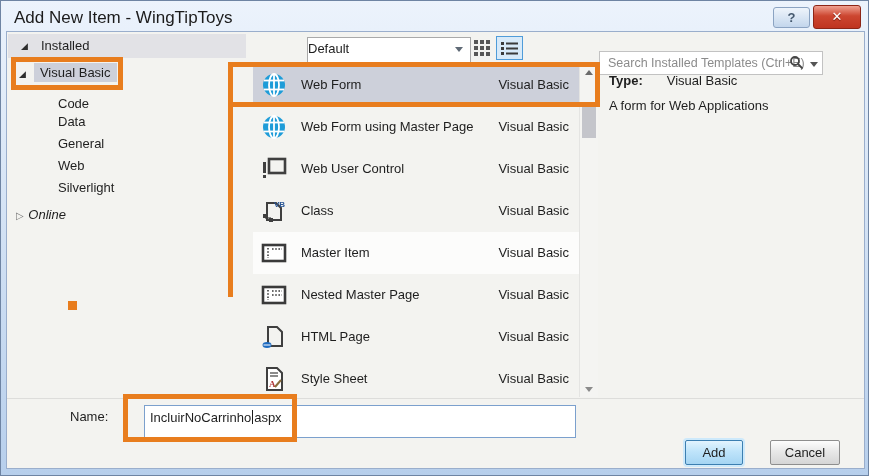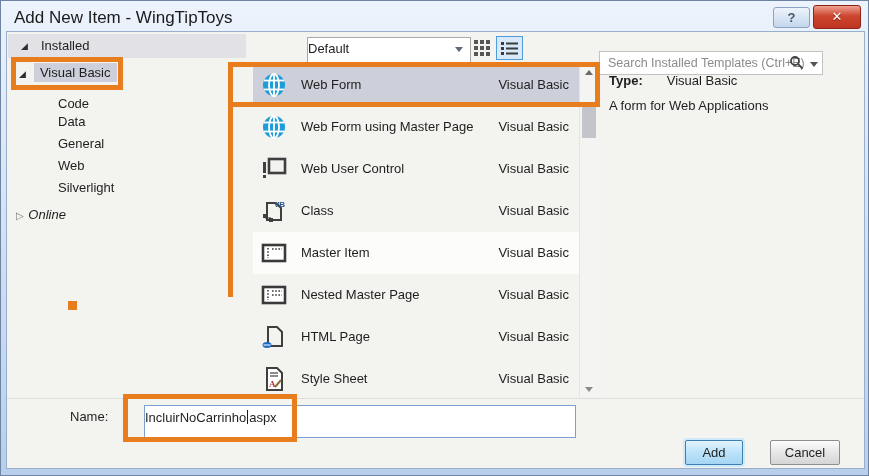--- a/index.html
+++ b/index.html
@@ -51,21 +51,21 @@
 
   
   .sb { position:absolute; left:578px; top:62px; width:19px; height:334px; background:#f4f4f2; border-left:1px solid #e4e4e2; }
   .sb .up { position:absolute; left:5px; top:7px; width:0; height:0; border-left:4px solid transparent; border-right:4px solid transparent; border-bottom:5px solid #6b6b6b; }
   .sb .down { position:absolute; left:5px; bottom:5px; width:0; height:0; border-left:4px solid transparent; border-right:4px solid transparent; border-top:5px solid #8b8b8b; }
   .sb .thumb { position:absolute; left:2px; top:40px; width:14px; height:35px; background:#c4c5cb; }
 
   
   .footer-sep { position:absolute; left:6px; top:397px; width:857px; height:0; border-top:1px solid #dddddb; }
   .name-label { position:absolute; left:24px; top:404px; height:24px; line-height:24px;margin-left:45px; }
-  .name-input { position:absolute; left:143px; top:404px; width:432px; height:33px; background:#fff; border:1px solid #7ba0cd; line-height:23px; white-space:nowrap; }
+  .name-input { position:absolute; left:143px; top:404px; width:432px; height:33px; background:#fff; border:1px solid #7ba0cd; line-height:23px; padding-left:5px; white-space:nowrap; }
   .caret { display:inline-block; width:1px; height:14px; background:#1a1a1a; vertical-align:-2px; margin:0 1px; }
   .btn-add { position:absolute; left:684px; top:439px; width:58px; height:25px; border:1px solid #3c7fb1; border-radius:2px; background:linear-gradient(#e3f4fe,#bfe4fa 45%,#a5d5f3); text-align:center; line-height:23px; box-shadow:0 0 0 2px #cde9fb; }
   .btn-cancel { position:absolute; left:769px; top:439px; width:70px; height:25px; border:1px solid #8e8e8e; border-radius:2px; background:linear-gradient(#fdfdfd,#e8e8e8 45%,#d5d5d5); text-align:center; line-height:23px; }
 
   
   .ann { position:absolute; z-index:10; pointer-events:none; }
   .ann.box { border:5px solid #e87d1e; }
   .ann.fill { background:#e87d1e; }
   .ann-vb { left:10px; top:56px; width:112px; height:33px; }
   .ann-webform { left:227px; top:61px; width:372px; height:45px; }

